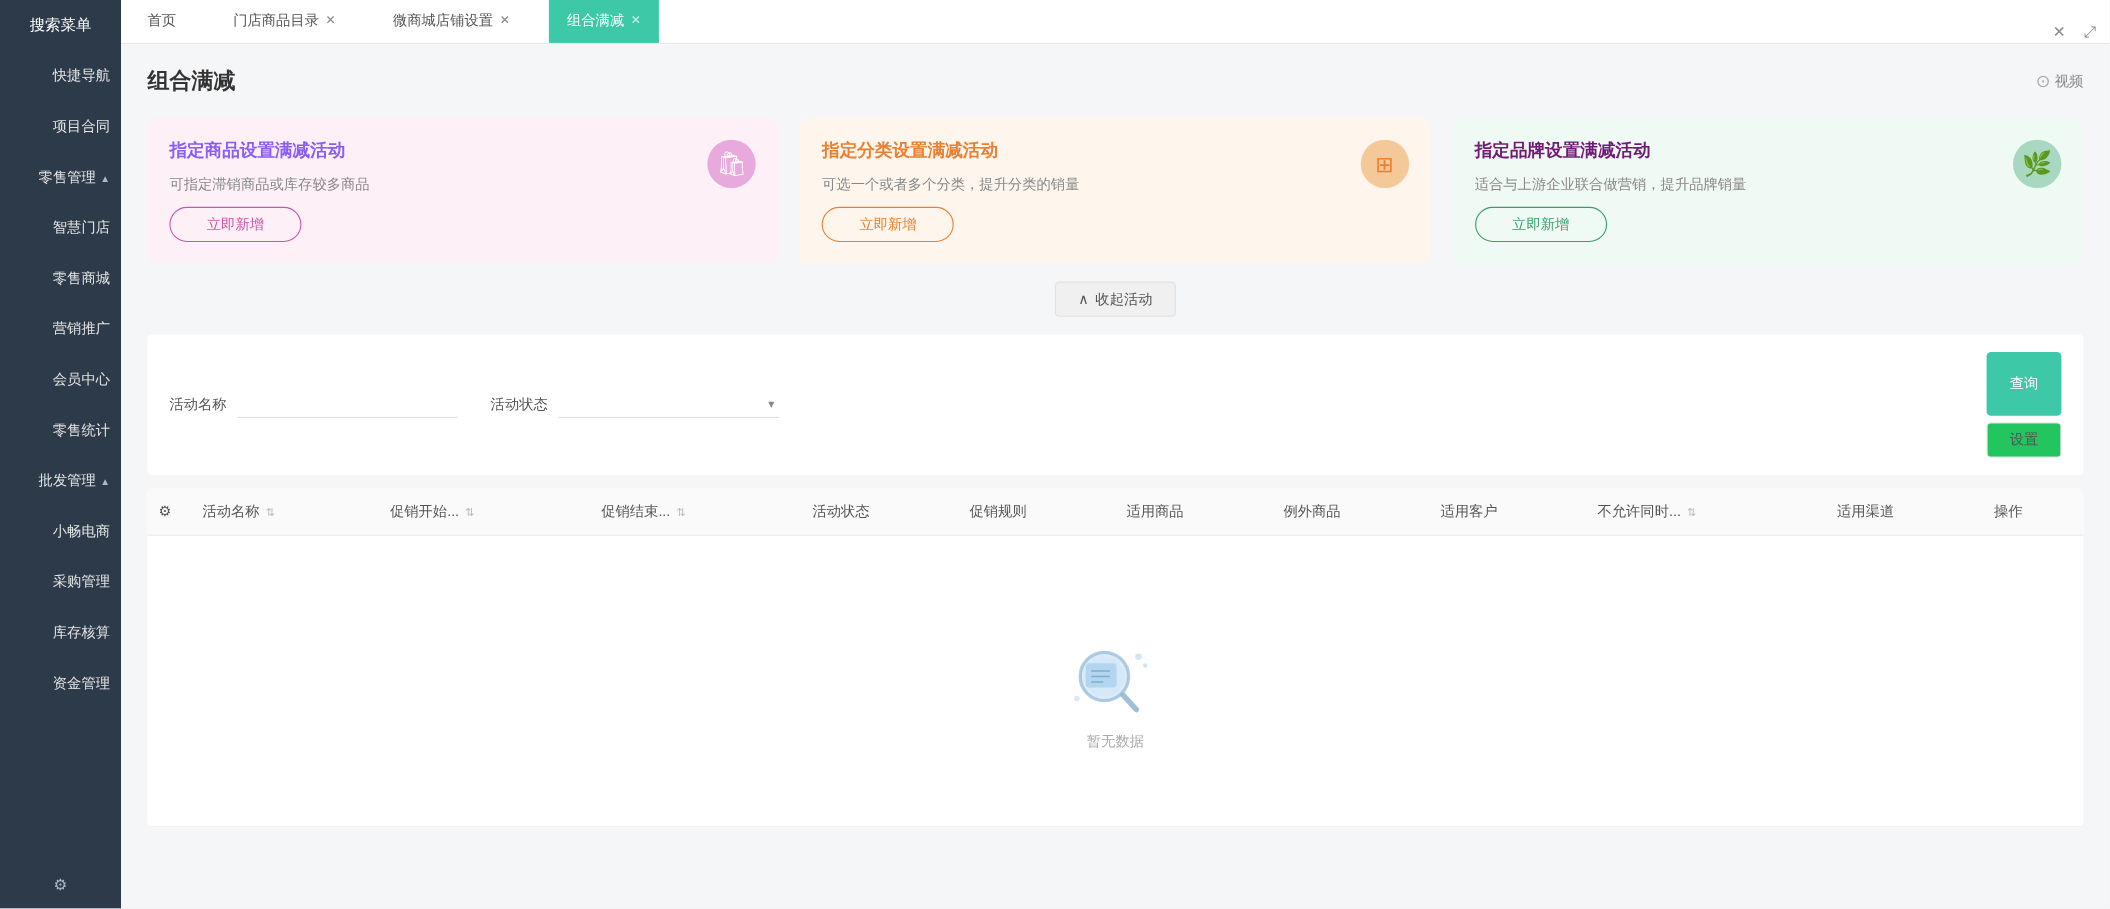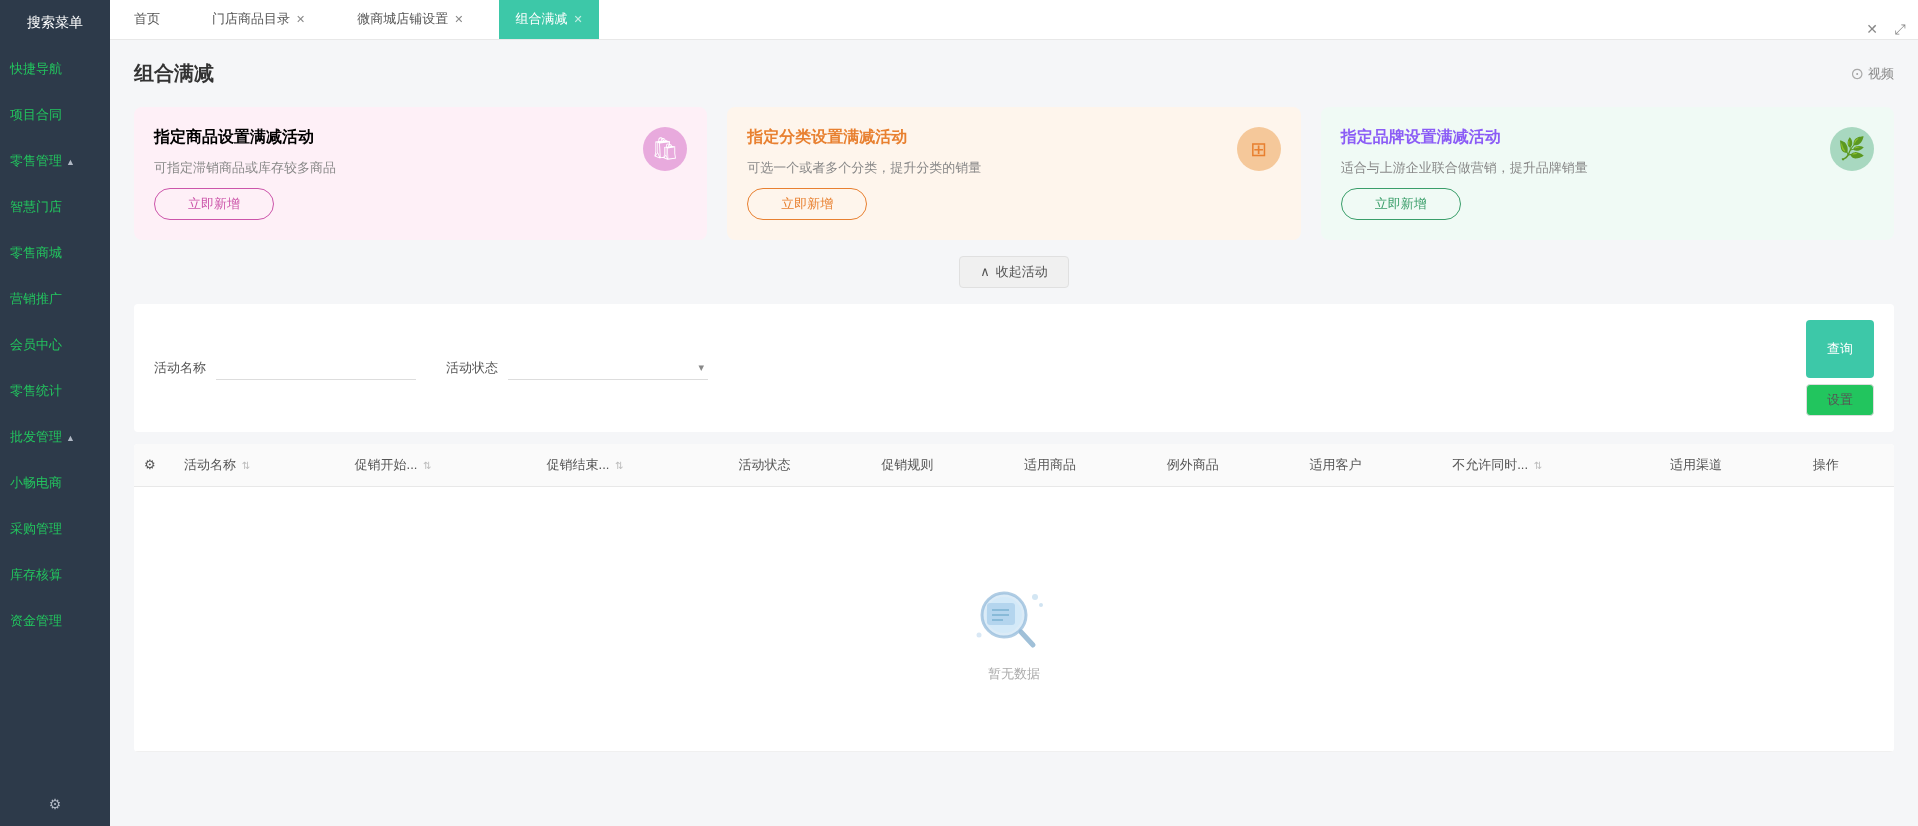--- a/index.html
+++ b/index.html
@@ -18,22 +18,22 @@
     .sidebar-search {
       padding: 14px 10px;
       font-size: 14px;
       color: #fff;
       text-align: center;
       cursor: pointer;
     }
     .sidebar-item {
       padding: 14px 10px;
       font-size: 13px;
-      color: #22c55e;
-      text-align: left;
+      color: #e5e5e5;
+      text-align: right;
       cursor: pointer;
       position: relative;
     }
     .sidebar-item.has-arrow::after {
       content: '▲';
       font-size: 9px;
       margin-left: 4px;
       color: #b0b8c4;
     }
     .sidebar-bottom {
@@ -147,23 +147,23 @@
       position: relative;
     }
     .promo-card.pink { background: #fef0f7; }
     .promo-card.orange { background: #fef5ec; }
     .promo-card.green { background: #f0faf5; }
 
     .promo-card-title {
       font-size: 16px;
       font-weight: bold;
     }
-    .promo-card.pink .promo-card-title { color: #000000; }
+    .promo-card.pink .promo-card-title { color: #8b5cf6; }
     .promo-card.orange .promo-card-title { color: #e88030; }
-    .promo-card.green .promo-card-title { color: #8b5cf6; }
+    .promo-card.green .promo-card-title { color: #701a75; }
 
     .promo-card-desc {
       font-size: 13px;
       color: #888;
       line-height: 1.5;
     }
     .promo-card-icon {
       position: absolute;
       right: 20px;
       top: 20px;

